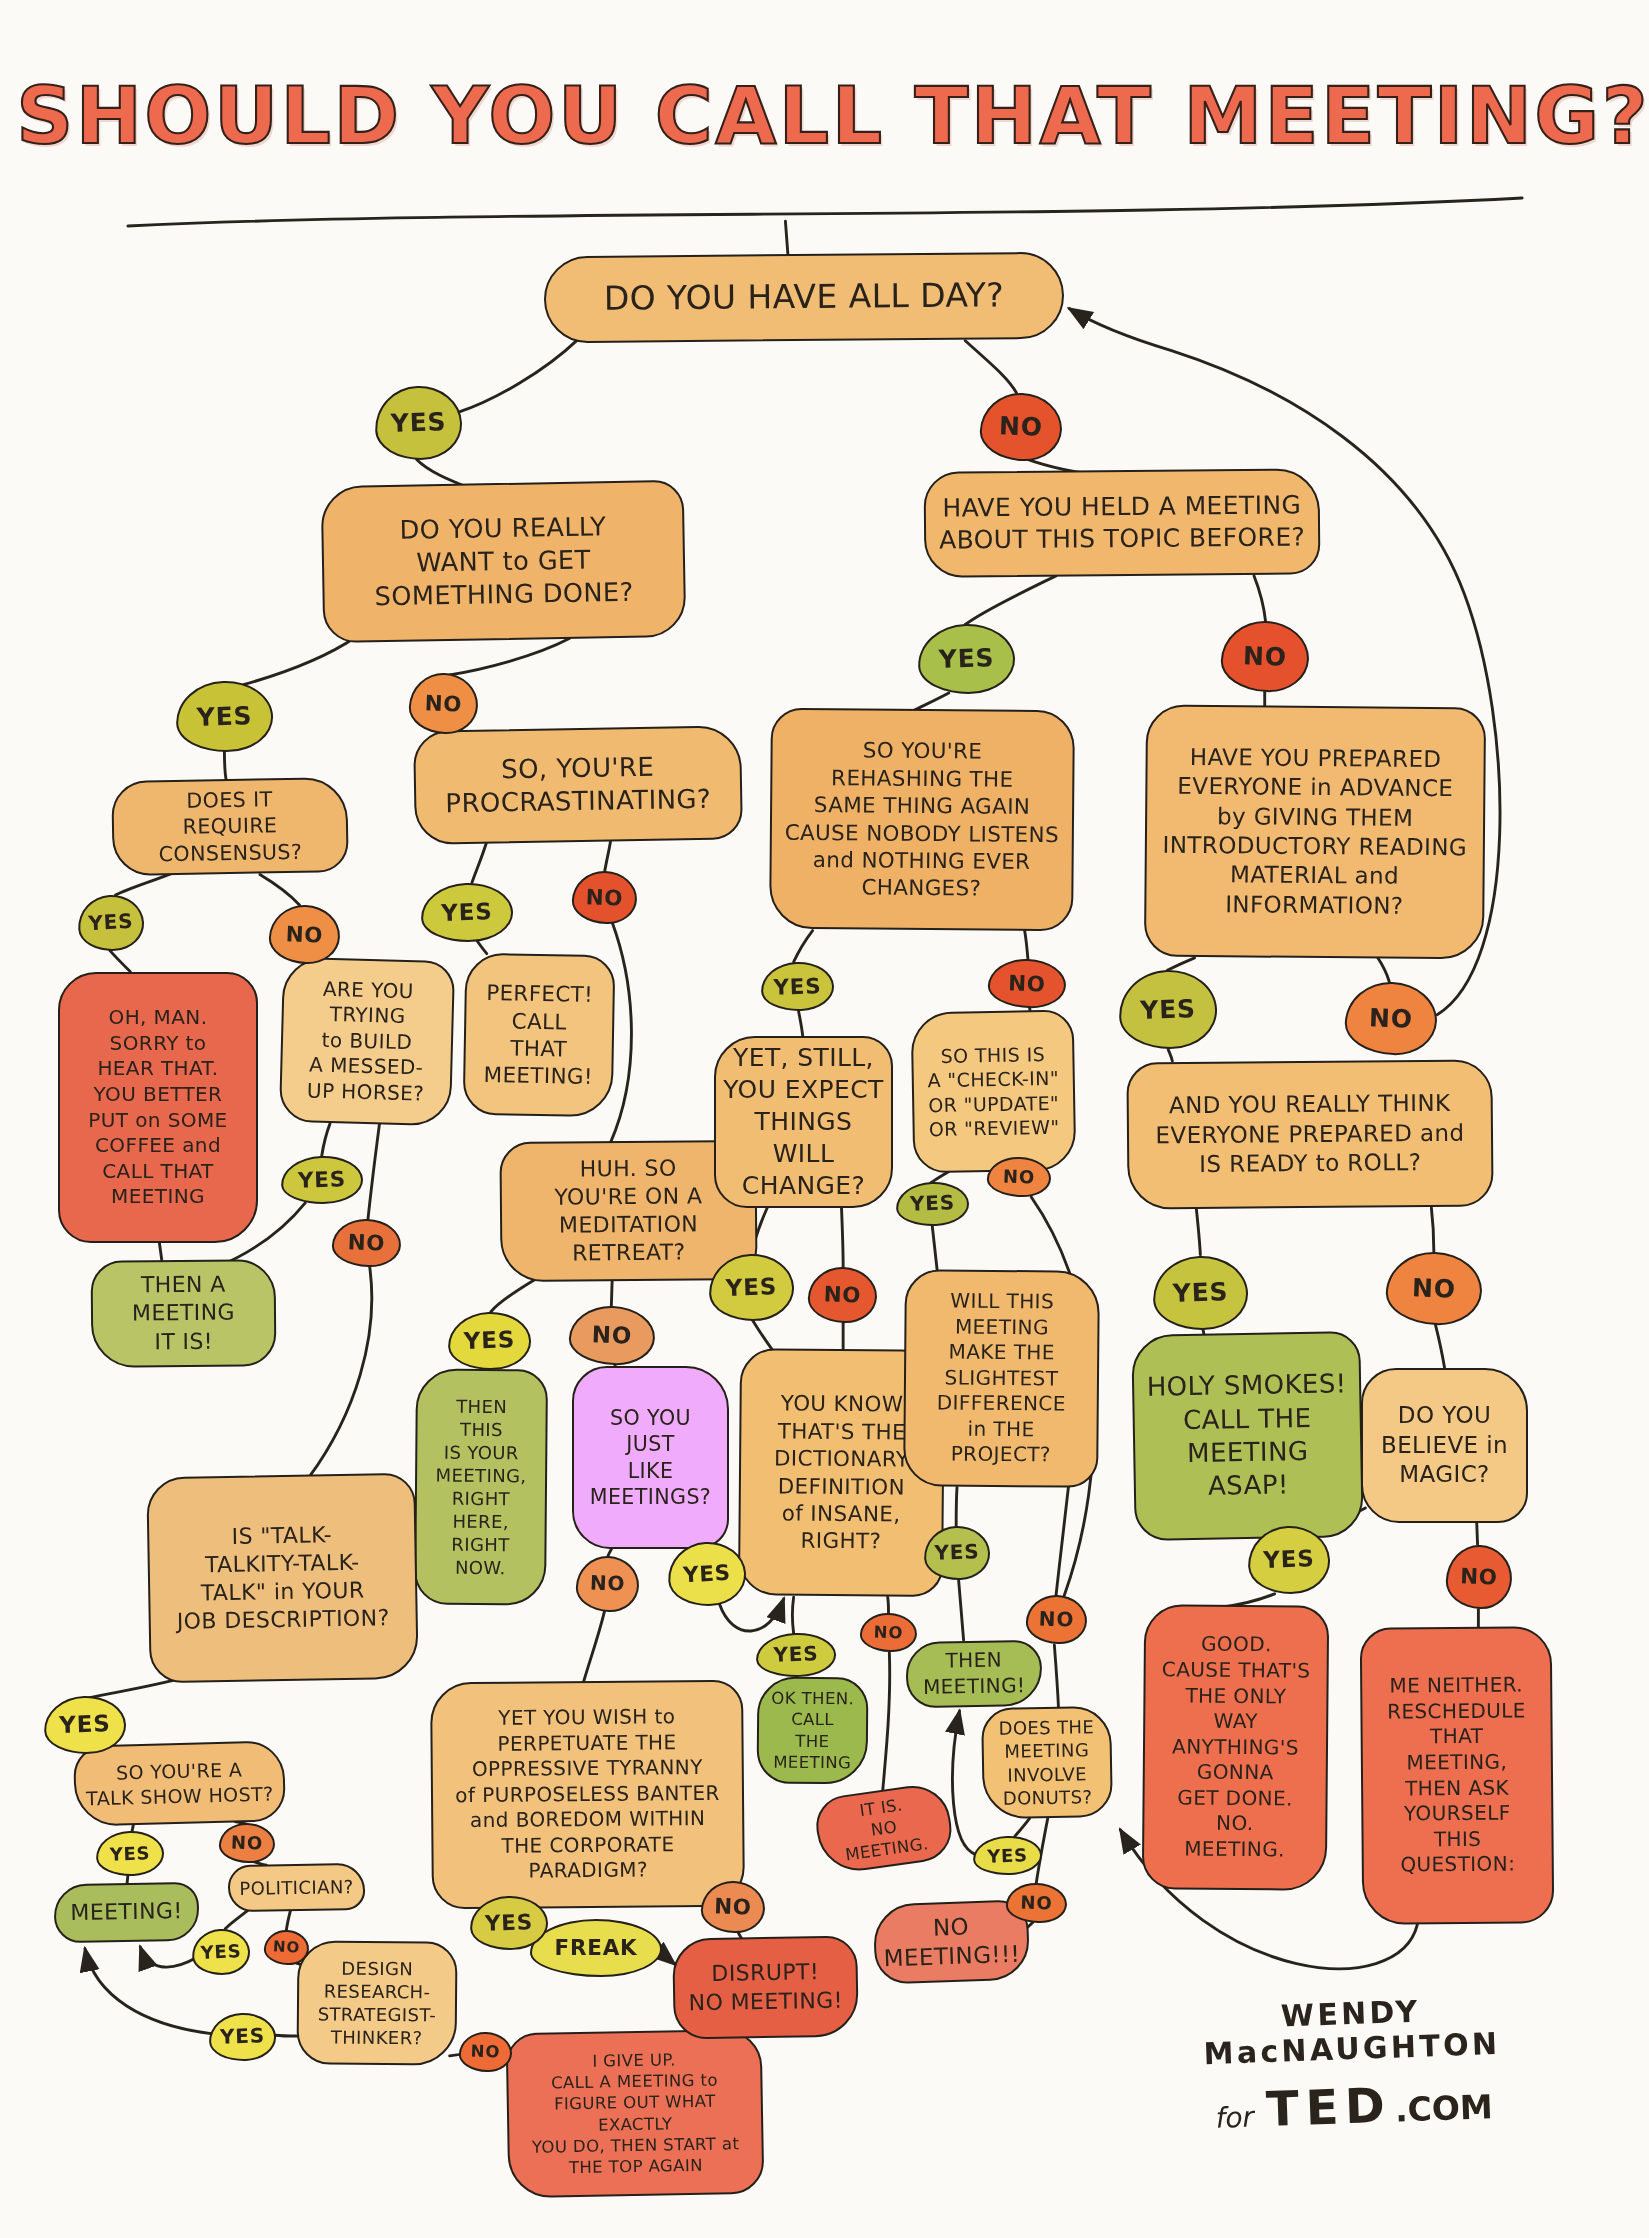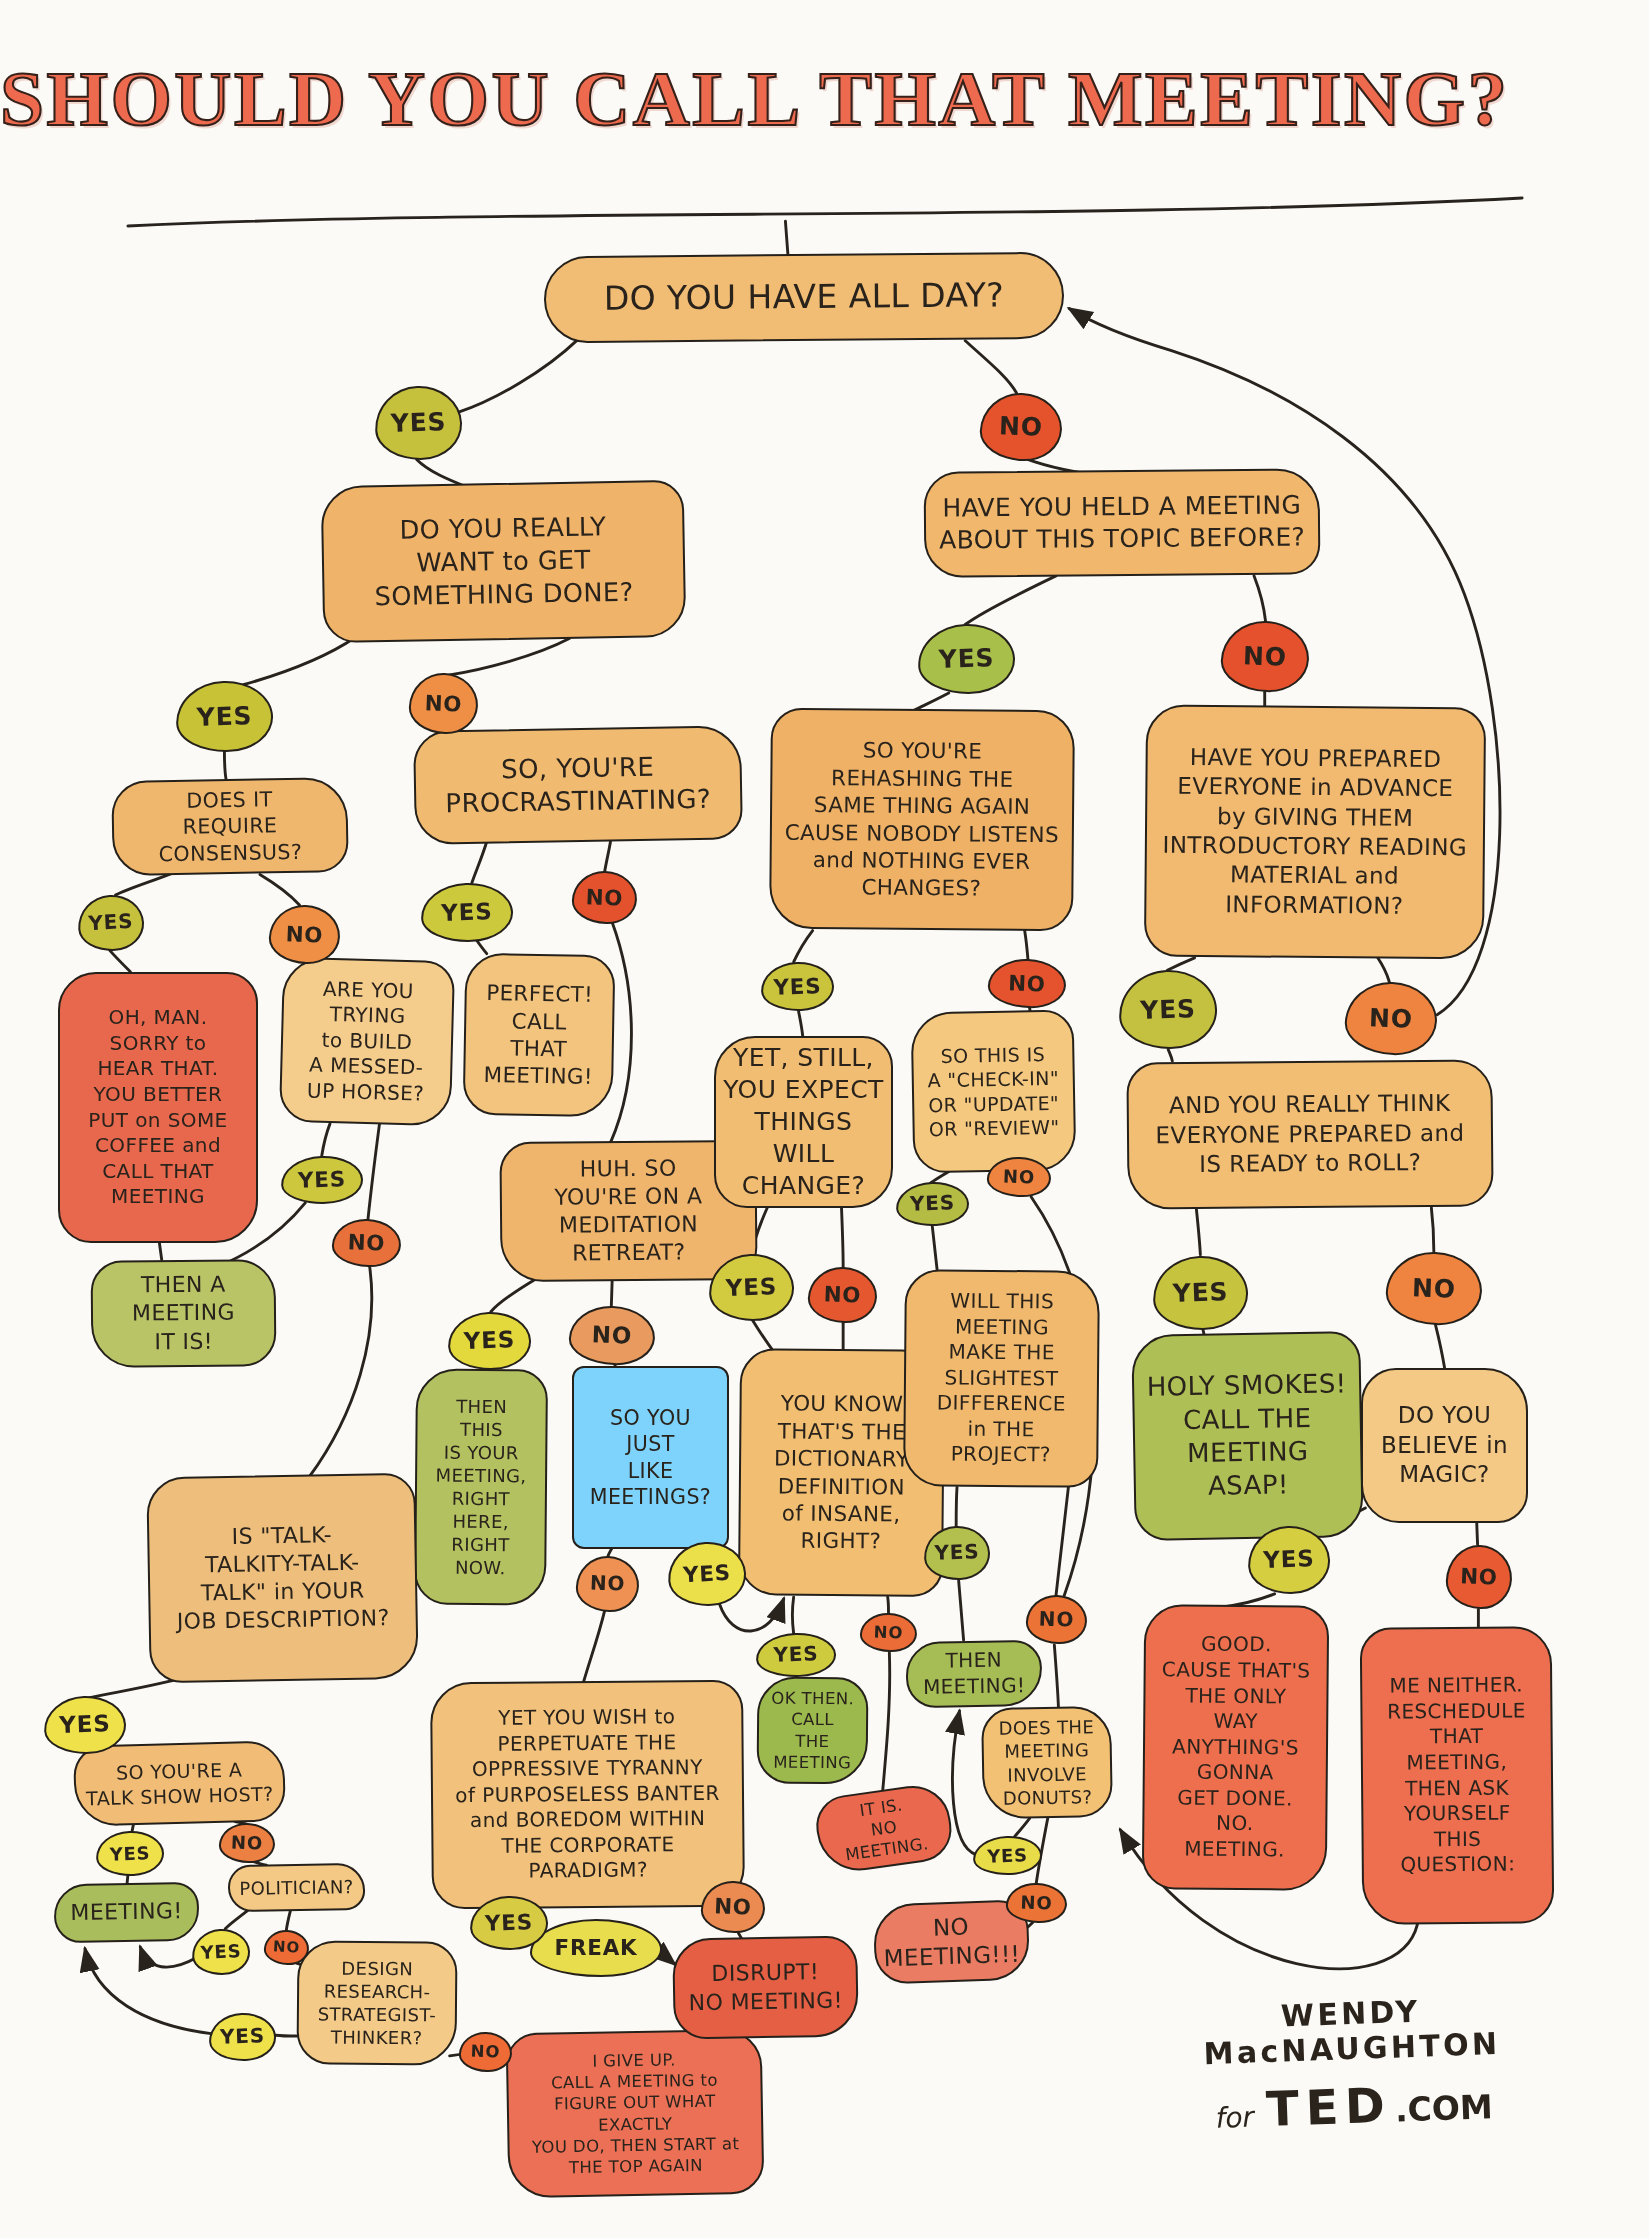--- a/index.html
+++ b/index.html
@@ -1,22 +1,22 @@
 <!DOCTYPE html>
 <html style="font-size:13px"><head>
 <meta charset="utf-8">
 <style>
   html,body{margin:0;padding:0;background:#fbfaf6;}
   #canvas{position:relative;width:1650px;height:2239px;background:#fbfaf6;overflow:hidden;
           font-family:"DejaVu Sans",sans-serif;color:#29231c;}
   #edges{position:absolute;left:0;top:0;width:1650px;height:2239px;}
   .edge{fill:none;stroke:#29231d;stroke-width:3.5;stroke-linecap:round;}
-  .title{position:absolute;left:0;top:54px;width:1650px;text-align:left;
+  .title{position:absolute;left:0;top:70px;width:1650px;text-align:right;
          font-size:79px;font-weight:bold;letter-spacing:2.5px;color:#ed6a4f;
-         -webkit-text-stroke:2.5px #38221608; text-shadow:2.5px 2.5px 0 #c7503a33;font-family:Liberation Serif, serif;
+         -webkit-text-stroke:2.5px #38221608; text-shadow:2.5px 2.5px 0 #c7503a33;
          -webkit-text-stroke:2.1px #35211a;}
   .node{position:absolute;display:flex;align-items:center;justify-content:center;
         text-align:center;white-space:pre-line;line-height:1.28;letter-spacing:0.4px;
         border:2.9px solid #25201a;box-sizing:border-box;padding:6.6px;font-weight:500;}
   .node.answer{font-weight:bold;letter-spacing:0.8px;padding:1.6px;
         border-radius:50% 50% 46% 54% / 58% 52% 48% 42%;}
   .node.start{border-radius:115px;}
   .r0{border-radius:31px 38px 33px 43px;}
   .r1{border-radius:41px 30px 40px 33px;}
   .r2{border-radius:35px 43px 30px 38px;}
@@ -166,21 +166,21 @@
 MEDITATION
 RETREAT?</div>
       <div class="node r1" style="left: 415px; top: 1369px; width: 132px; height: 236px; background: rgb(180, 193, 96); font-size: 18px; transform: rotate(0.5deg);">THEN
 THIS
 IS YOUR
 MEETING,
 RIGHT
 HERE,
 RIGHT
 NOW.</div>
-      <div class="node r2" style="left: 572px; top: 1366px; width: 157px; height: 183px; background: #7dd3fc; font-size: 20.6px; border-radius: 12px;">SO YOU
+      <div class="node r2" style="left: 572px; top: 1366px; width: 157px; height: 183px; background: #f0abfc; font-size: 20.6px;">SO YOU
 JUST
 LIKE
 MEETINGS?</div>
       <div class="node r3" style="left: 148px; top: 1475px; width: 269px; height: 206px; background: rgb(238, 191, 124); font-size: 22px; transform: rotate(-1deg);">IS "TALK-
 TALKITY-TALK-
 TALK" in YOUR
 JOB DESCRIPTION?</div>
       <div class="node r0" style="left: 74px; top: 1743px; width: 211px; height: 81px; background: rgb(241, 189, 118); font-size: 19px; transform: rotate(-1.5deg);">SO YOU'RE A
 TALK SHOW HOST?</div>
       <div class="node r1" style="left: 54px; top: 1883px; width: 145px; height: 59px; background: rgb(169, 189, 92); font-size: 22px; transform: rotate(-1deg);">MEETING!</div>

